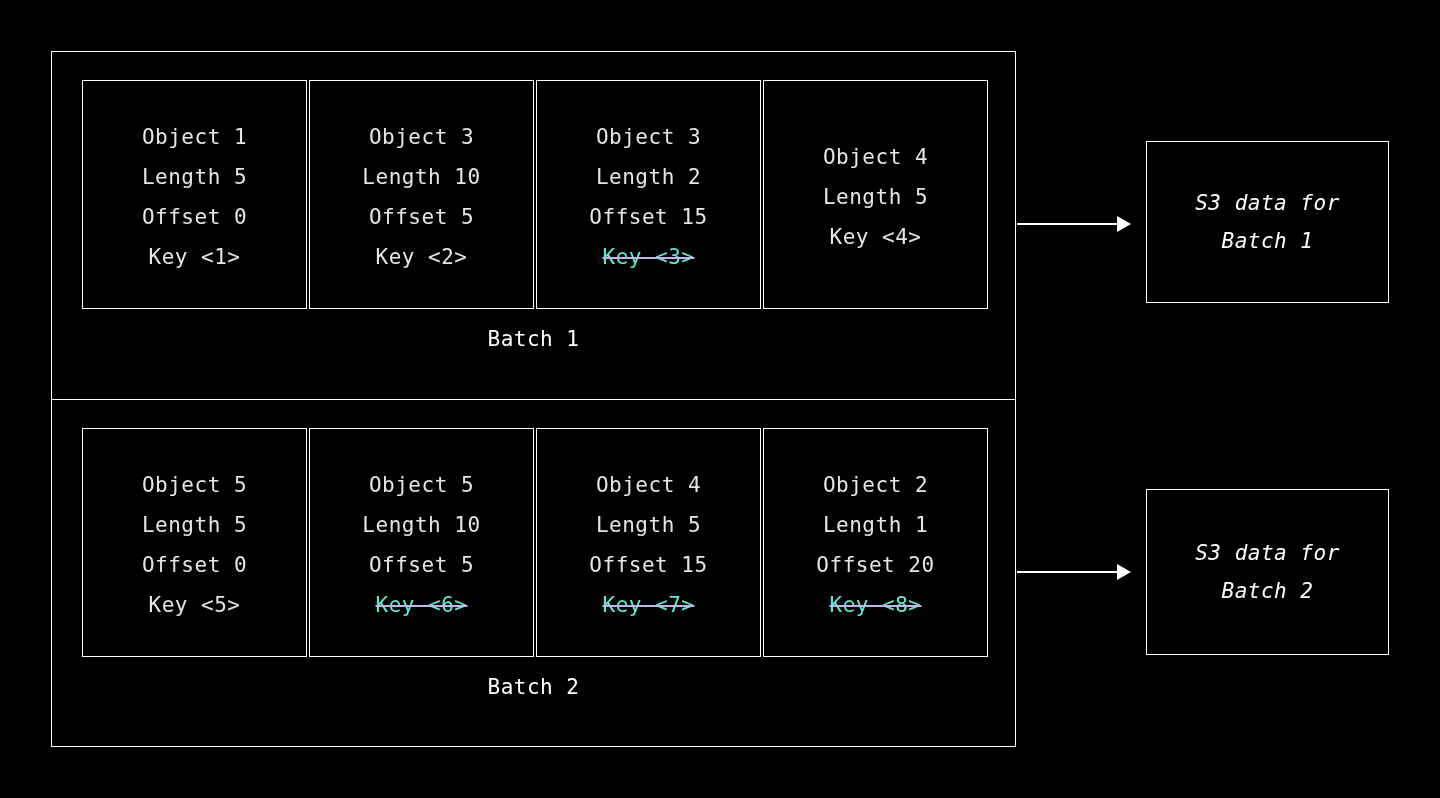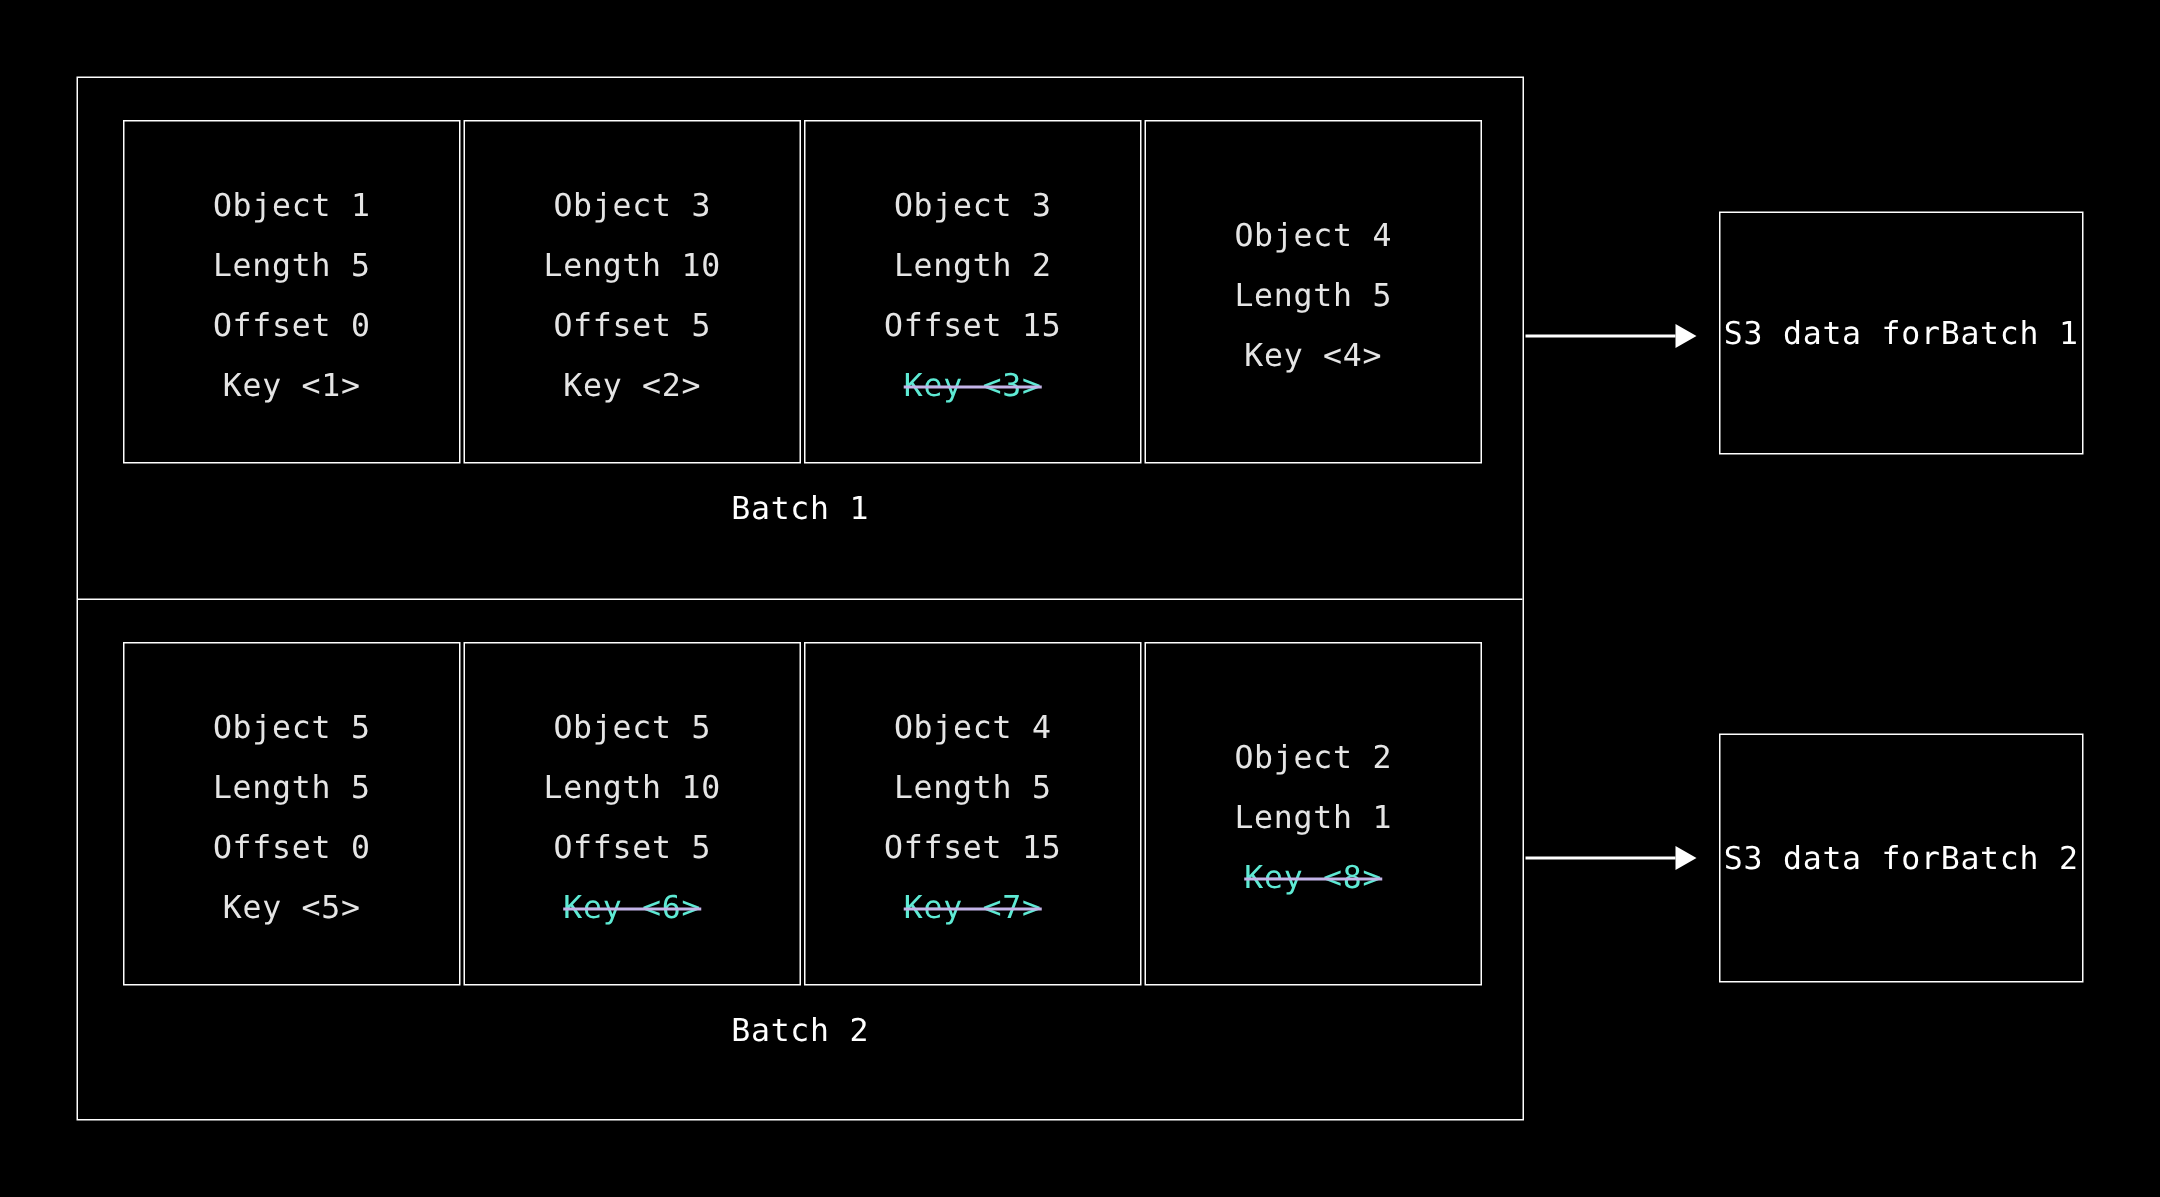--- a/index.html
+++ b/index.html
@@ -130,23 +130,24 @@
   .arrow-1 .head,  .arrow-2 .head  { left: 100px; }
 
   
   .s3-box {
     position: absolute;
     left: 1146px;
     width: 243px;
     border: 1px solid #ffffff;
     box-sizing: border-box;
     display: flex;
-    flex-direction: row;
+    flex-direction: column;
     align-items: center;
     justify-content: center;
+    font-style: italic;
   }
   .s3-box-1 { top: 141px; height: 162px; }
   .s3-box-2 { top: 489px; height: 166px; }
 
   .s3-line {
     font-size: 21px;
     line-height: 38px;
     letter-spacing: 0.5px;
     white-space: pre;
     color: #ffffff;
@@ -216,20 +217,21 @@
         <div class="object-card">
           <div class="card-line">Object 4</div>
           <div class="card-line">Length 5</div>
           <div class="card-line">Offset 15</div>
           <div class="card-line key-struck">Key &lt;7&gt;</div>
         </div>
 
         <div class="object-card">
           <div class="card-line">Object 2</div>
           <div class="card-line">Length 1</div>
+          <div class="card-line">Offset 20</div>
           <div class="card-line key-struck">Key &lt;8&gt;</div>
         </div>
 
       </div>
       <div class="batch-label">Batch 2</div>
     </div>
 
   </div>
 
   <div class="arrow arrow-1">

